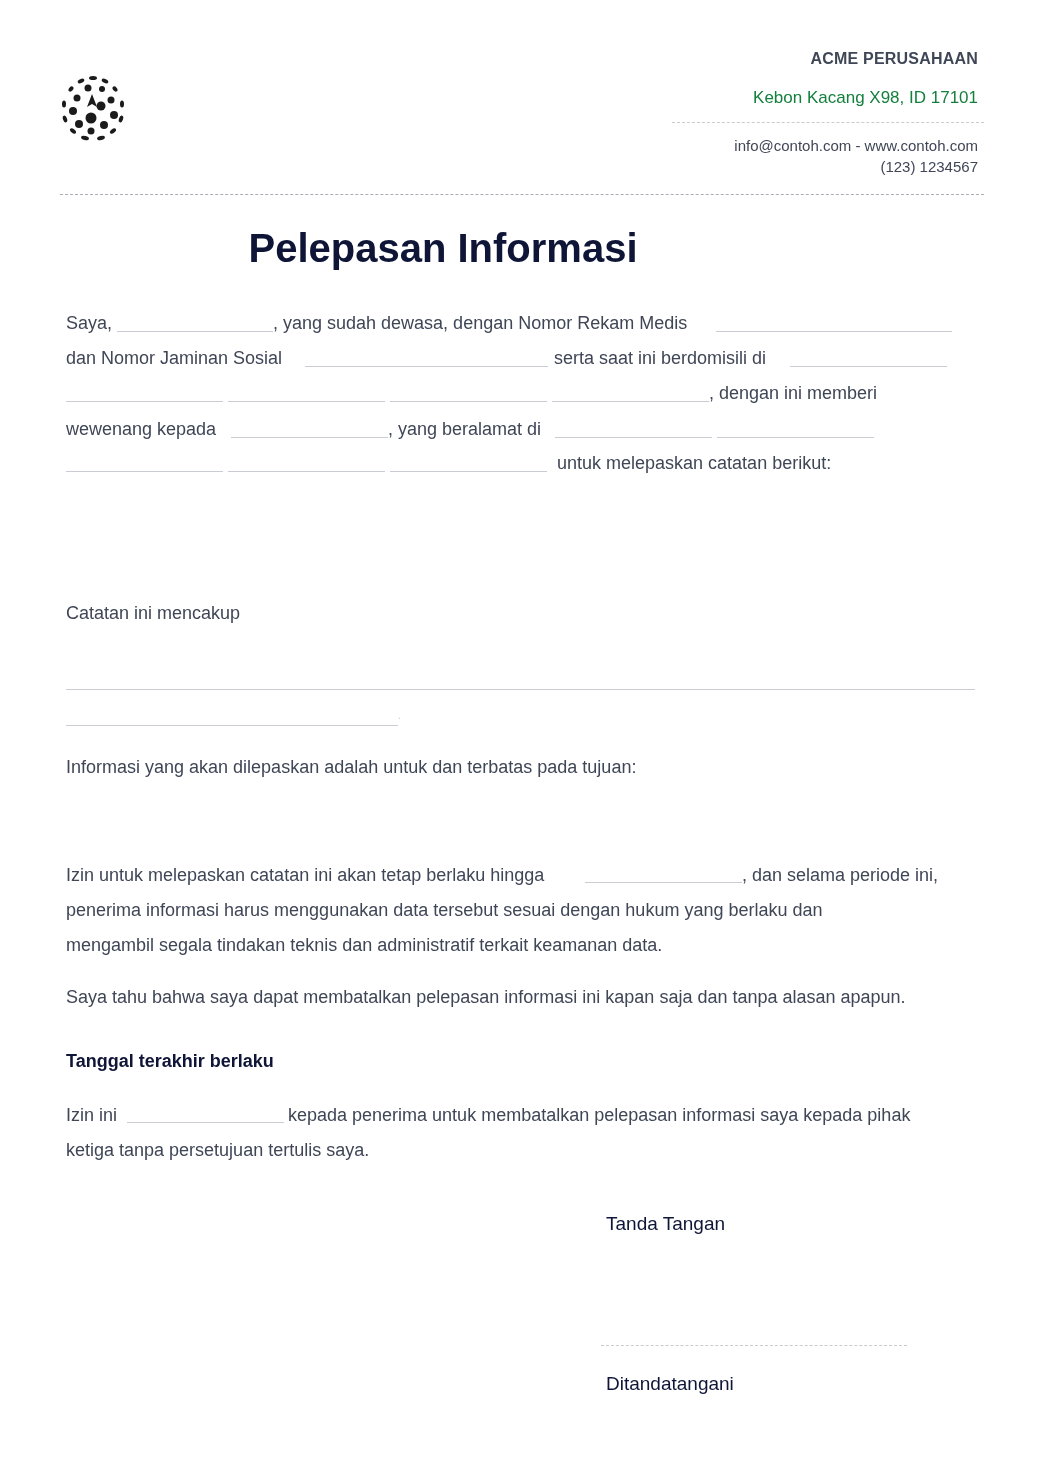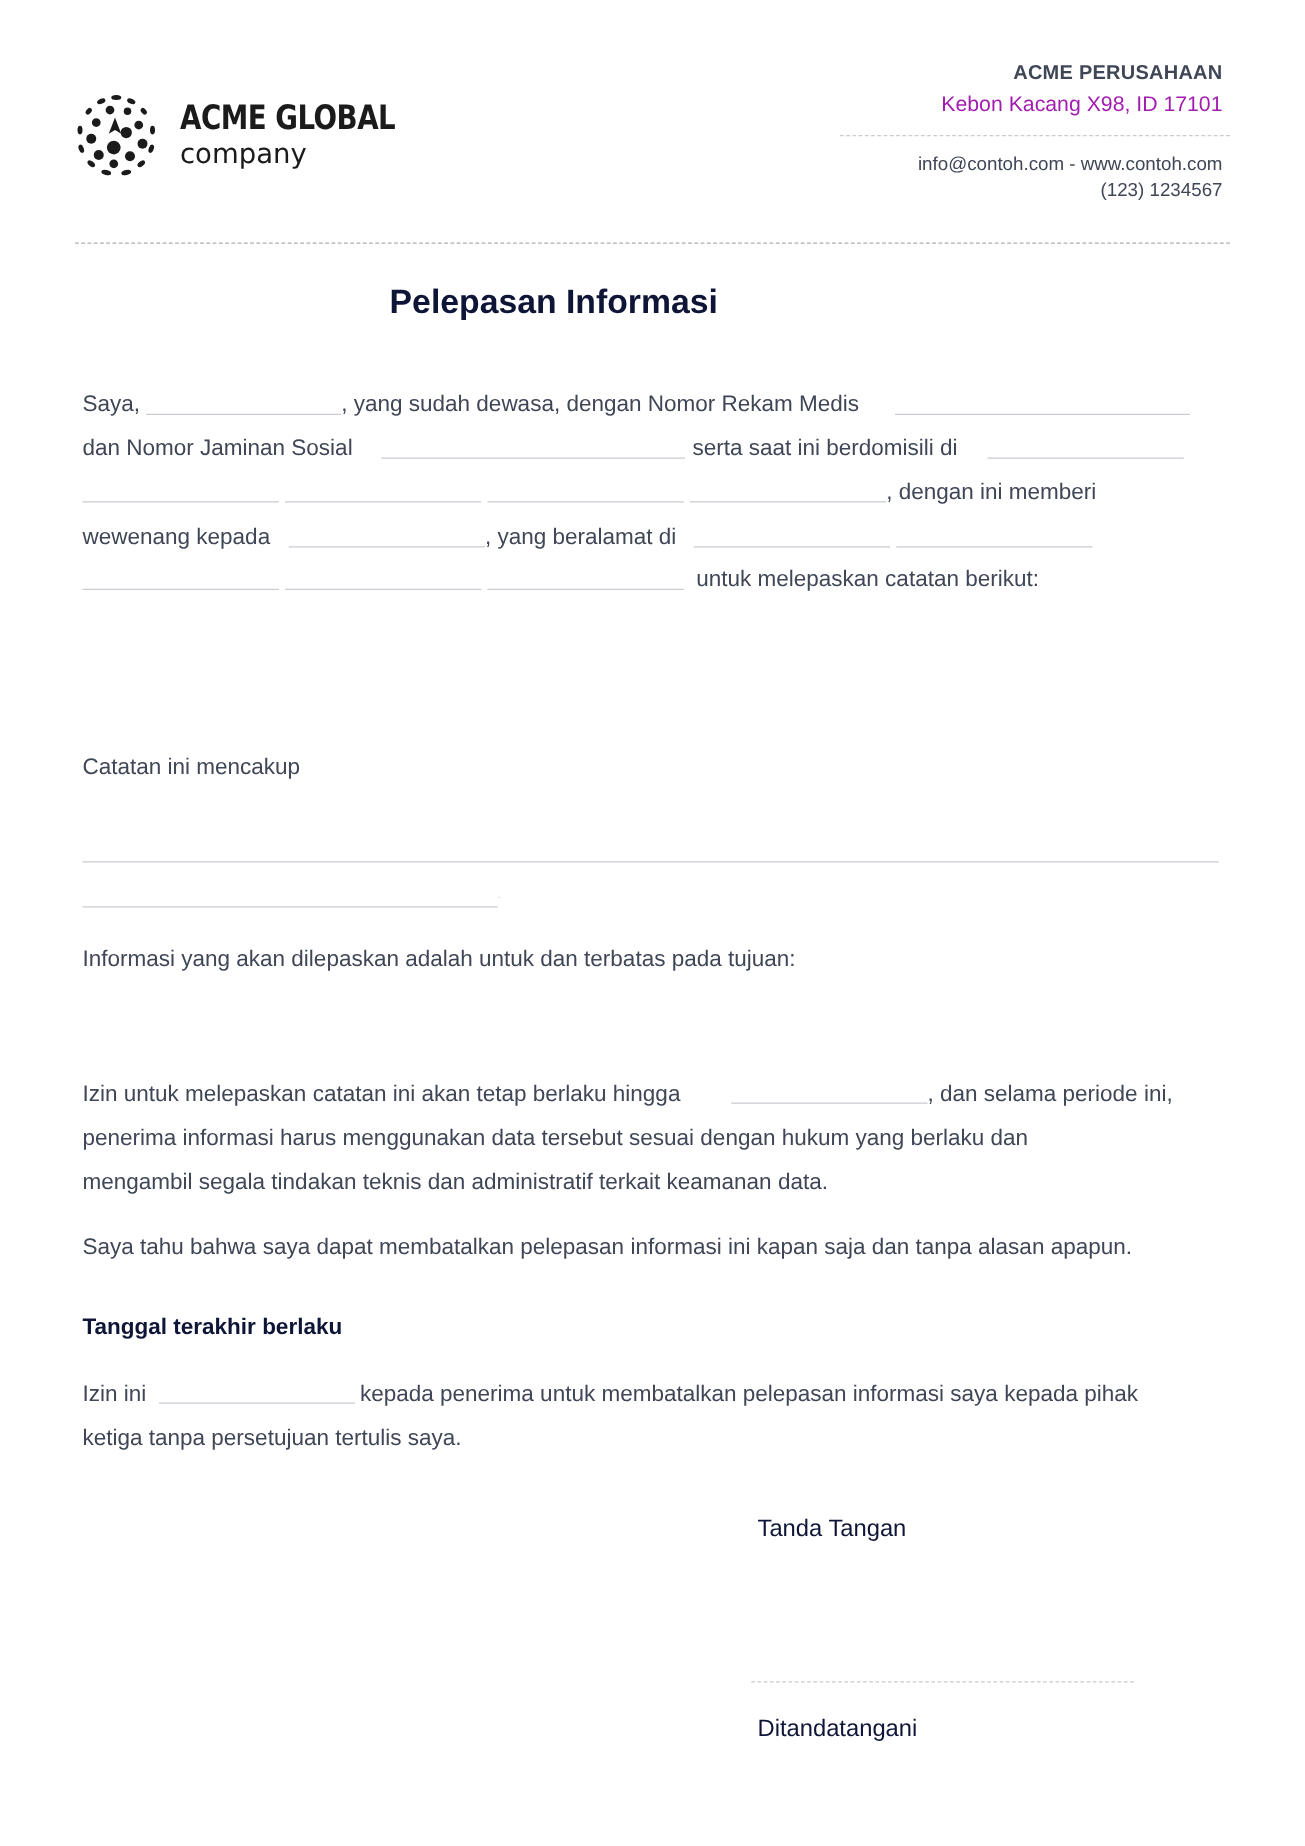--- a/index.html
+++ b/index.html
@@ -22,30 +22,30 @@
       transform: scaleX(0.82); transform-origin: left center; white-space: nowrap;
       display: block;
     }
     .logo-sub {
       font-family: "DejaVu Sans", sans-serif;
       font-size: 22px; color: #1b1b1b; display: block; margin-top: 5px;
     }
 
     .company-block { position: absolute; right: 66px; top: 50px; text-align: right; width: 310px; }
     .company-name { font-weight: bold; font-size: 16px; color: #3f4656; letter-spacing: 0.2px; }
-    .company-addr { font-size: 17px; color: #a21caf; margin-top: 6px; }
+    .company-addr { font-size: 17px; color: #15803d; margin-top: 20px; }
     .company-sep { border-top: 1px dashed #c8cbd0; margin: 14px -6px 0 4px; }
     .company-contact { font-size: 15px; color: #3f4656; margin-top: 14px; }
     .company-phone { font-size: 15px; color: #3f4656; margin-top: 4px; }
 
     .header-sep { position: absolute; left: 60px; width: 924px; top: 194px; border-top: 1px dashed #a9adb5; }
 
     h1.title {
       position: absolute; top: 226px; left: 0; width: 886px; text-align: center;
-      font-size: 27px; font-weight: bold; color: #0f1537;
+      font-size: 40px; font-weight: bold; color: #0f1537;
     }
 
     
     .text { position: absolute; left: 66px; font-size: 18px; color: #3f4656; white-space: nowrap; }
     .line { position: absolute; height: 1px; background: #c9ccd2; }
 
     .bold-heading { position: absolute; left: 66px; font-size: 18px; font-weight: bold; color: #0f1537; }
 
     .sig-label { position: absolute; left: 606px; font-size: 19px; color: #0f1537; }
     .sig-line { position: absolute; left: 601px; width: 306px; top: 1345px; border-top: 1px dashed #c8cbd0; }
@@ -81,24 +81,20 @@
         <circle cx="54" cy="41" r="4"></circle>
         <circle cx="41" cy="32" r="4.5"></circle>
         <circle cx="31" cy="44" r="5.5"></circle>
         <circle cx="19" cy="50" r="4"></circle>
         <circle cx="44" cy="51" r="4"></circle>
         <circle cx="31" cy="57" r="3.5"></circle>
 
         <path d="M32 20 L37 33 L32 30 L27 33 Z"></path>
       </g>
     </svg>
-    <div class="logo-text">
-      <span class="logo-title">ACME GLOBAL</span>
-      <span class="logo-sub">company</span>
-    </div>
   </div>
 
   <div class="company-block">
     <div class="company-name">ACME PERUSAHAAN</div>
     <div class="company-addr">Kebon Kacang X98, ID 17101</div>
     <div class="company-sep"></div>
     <div class="company-contact">info@contoh.com - www.contoh.com</div>
     <div class="company-phone">(123) 1234567</div>
   </div>
 

